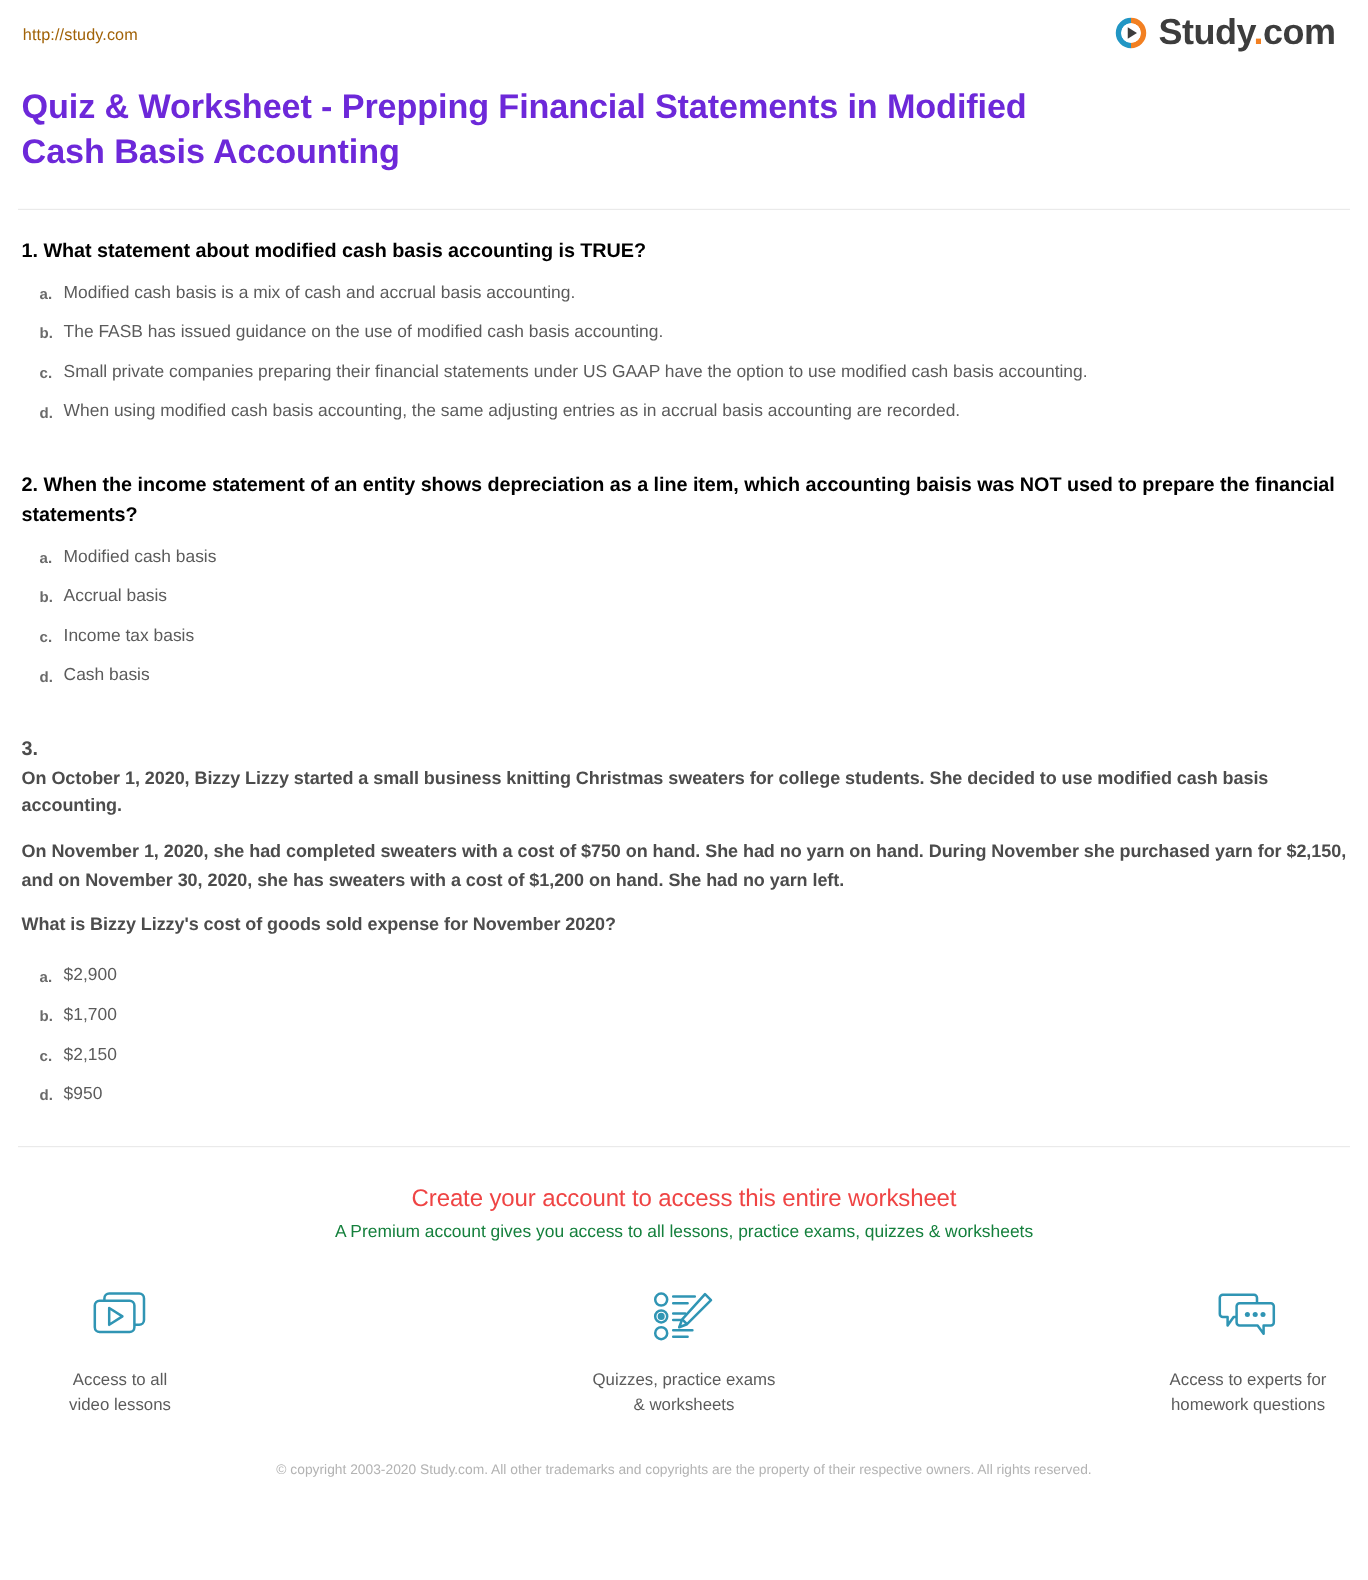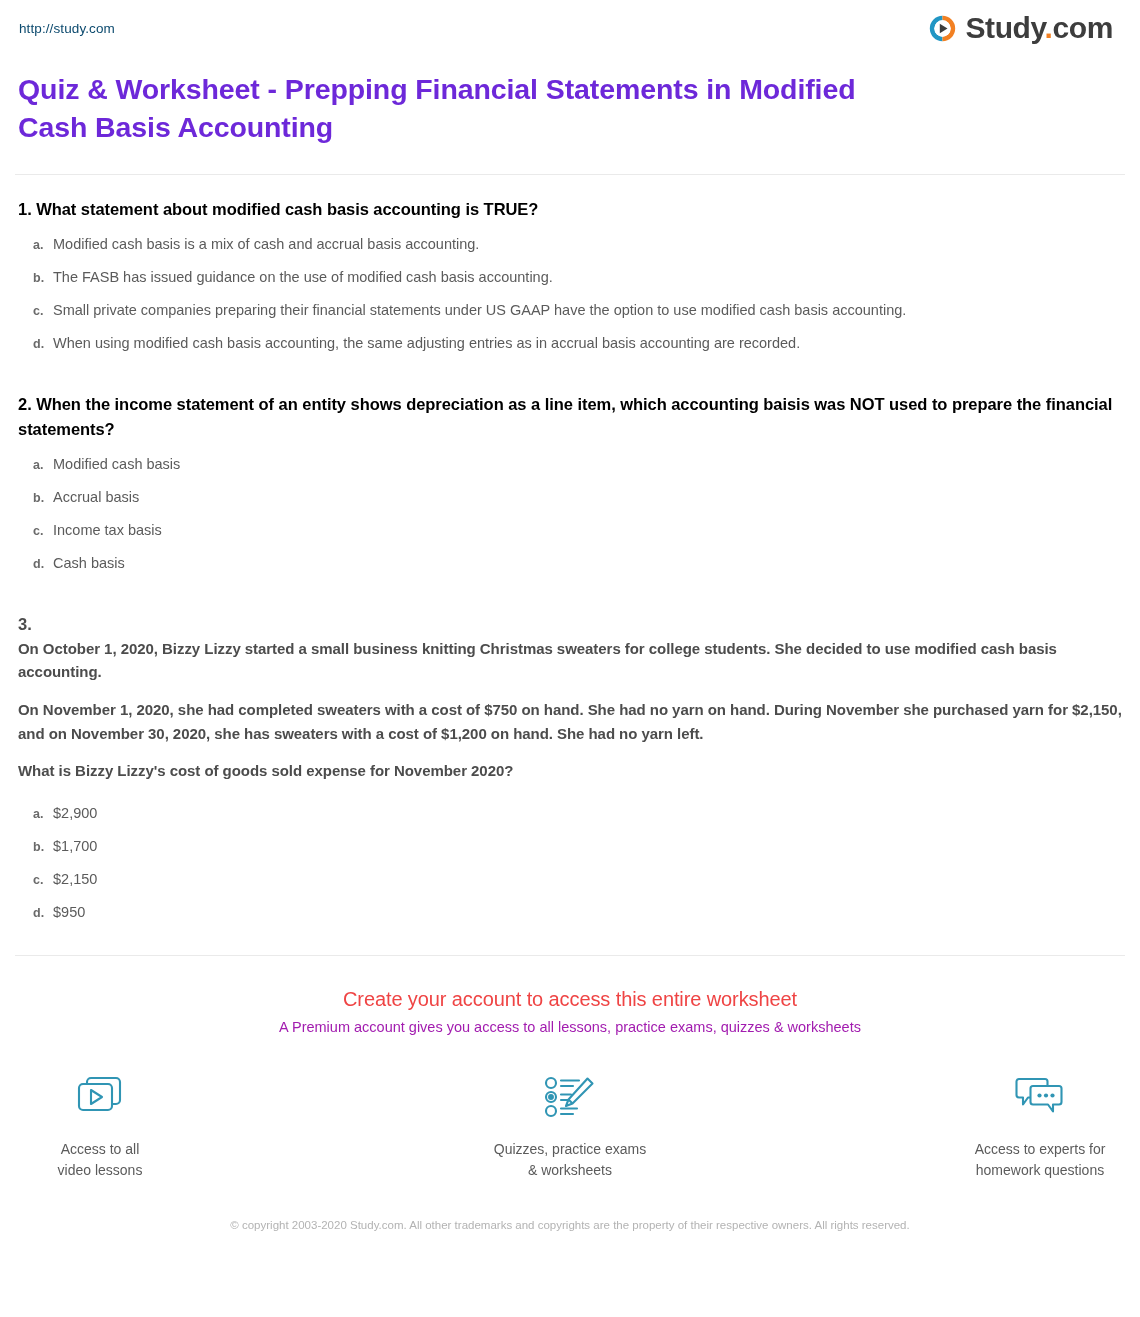--- a/index.html
+++ b/index.html
@@ -25,26 +25,25 @@
   
   .topbar {
     height: 56px;
     display: flex;
     align-items: center;
     justify-content: space-between;
     padding: 0 4px;
   }
   .url {
     font-size: 13.5px;
-    color: #0c4a6e;
+    color: #a16207;
     letter-spacing: 0.1px;
   }
   .logo {
     display: flex;
-    align-items: center;
     gap: 8px;
     padding-right: 8px;
   }
   .logo-mark {
     width: 29px;
     height: 29px;
     position: relative;
     flex: none;
   }
   .logo-text {
@@ -125,21 +124,21 @@
   .cta { text-align: center; margin-top: 32px; }
   .cta-title {
     font-size: 20px;
     color: #ef4444;
     margin: 0;
     font-weight: 400;
     letter-spacing: -0.1px;
   }
   .cta-sub {
     font-size: 14.5px;
-    color: #a21caf;
+    color: #15803d;
     margin: 8px 0 0 0;
     font-weight: 400;
   }
   .features {
     display: flex;
     justify-content: space-between;
     gap: 112px;
     margin-top: 32px;
   }
   .feature {

